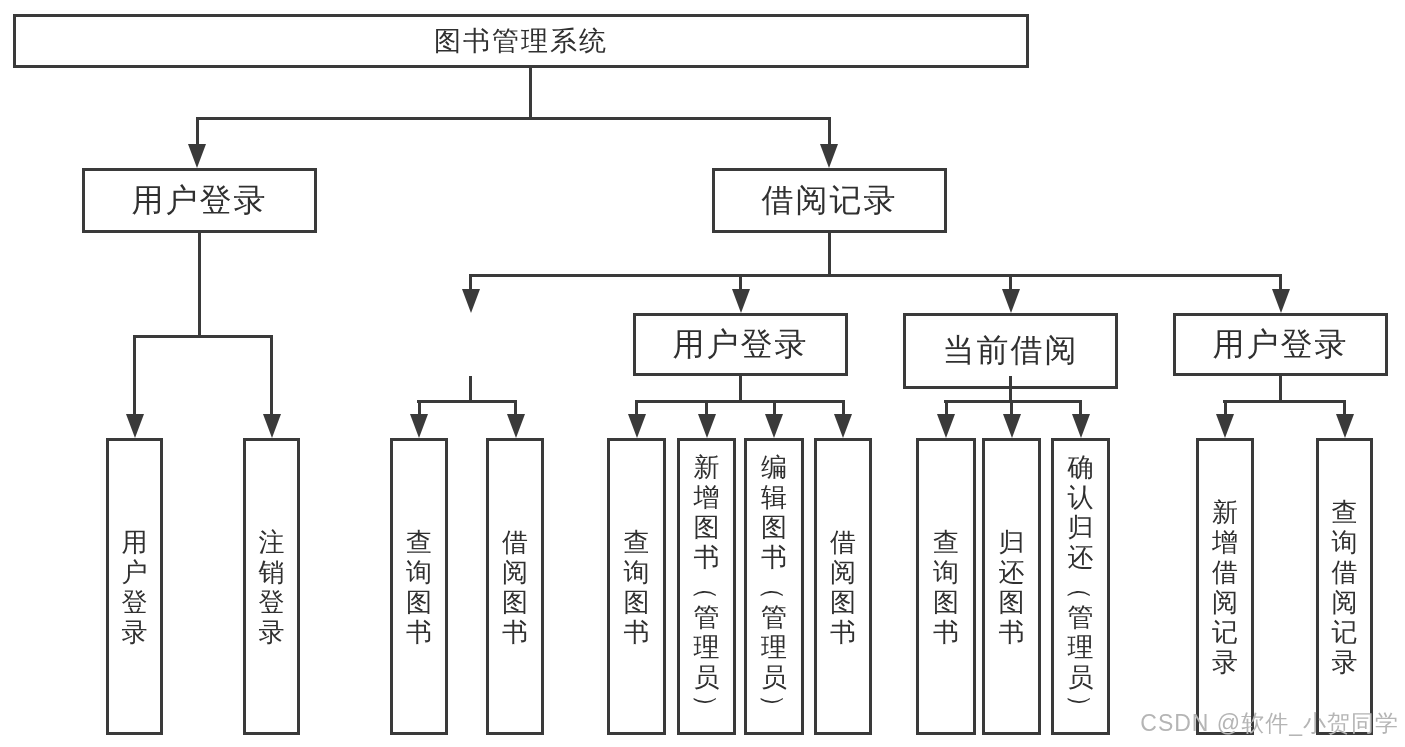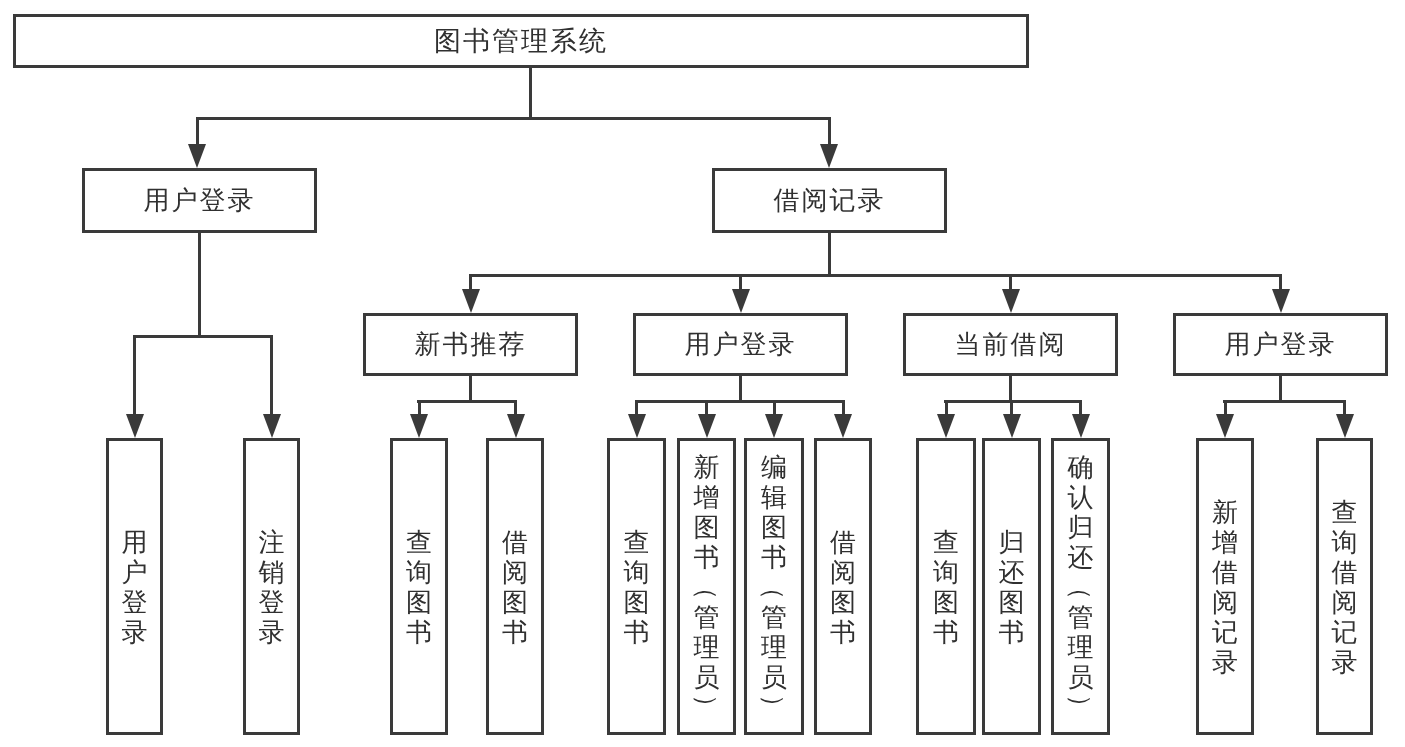--- a/index.html
+++ b/index.html
@@ -16,21 +16,21 @@
     font-family:"Liberation Sans",sans-serif;
     overflow:hidden;
   }
   .node{
     position:absolute;
     box-sizing:border-box;
     border:3px solid var(--line);
     background:#fff;
     display:flex;align-items:center;justify-content:center;
     color:var(--text);
-    font-size:26px;
+    font-size:32px;
     letter-spacing:2px;
     white-space:nowrap;
   }
   .node.root{font-size:27px;align-items:center;}
   .vnode{
     position:absolute;
     box-sizing:border-box;
     border:3px solid var(--line);
     background:#fff;
     display:flex;flex-direction:column;align-items:center;justify-content:center;
@@ -94,27 +94,24 @@
   <div class="ln" style="left:469px;top:274px;width:813px;height:3px"></div>
   <div class="ln" style="left:469px;top:274px;width:3px;height:22px"></div>
   <div class="ln" style="left:739px;top:274px;width:3px;height:22px"></div>
   <div class="ln" style="left:1009px;top:274px;width:3px;height:22px"></div>
   <div class="ln" style="left:1279px;top:274px;width:3px;height:22px"></div>
   <div class="arr" style="left:462px;top:289px"></div>
   <div class="arr" style="left:732px;top:289px"></div>
   <div class="arr" style="left:1002px;top:289px"></div>
   <div class="arr" style="left:1272px;top:289px"></div>
 
-  <div class="node" style="left:363px;top:313px;width:215px;height:63px">
-    <span>新书推荐</span>
-  </div>
   <div class="node" style="left:633px;top:313px;width:215px;height:63px">
     <span>用户登录</span>
   </div>
-  <div class="node" style="left:903px;top:313px;width:215px;height:63px">
+  <div class="node" style="left:903px;top:313px;width:215px;height:76px">
     <span>当前借阅</span>
   </div>
   <div class="node" style="left:1173px;top:313px;width:215px;height:63px">
     <span>用户登录</span>
   </div>
 
   <div class="ln" style="left:469px;top:376px;width:3px;height:26px"></div>
   <div class="ln" style="left:417px;top:400px;width:100px;height:3px"></div>
   <div class="ln" style="left:418px;top:400px;width:3px;height:21px"></div>
   <div class="ln" style="left:514px;top:400px;width:3px;height:21px"></div>
@@ -243,14 +240,15 @@
     </div>
   <div class="vnode" style="left:1316px;top:438px;width:57px;height:297px">
       <span class="vc">查</span>
       <span class="vc">询</span>
       <span class="vc">借</span>
       <span class="vc">阅</span>
       <span class="vc">记</span>
       <span class="vc">录</span>
     </div>
 
+  <div class="watermark">CSDN @软件_小贺同学</div>
 
 </div>
 
 </body></html>

